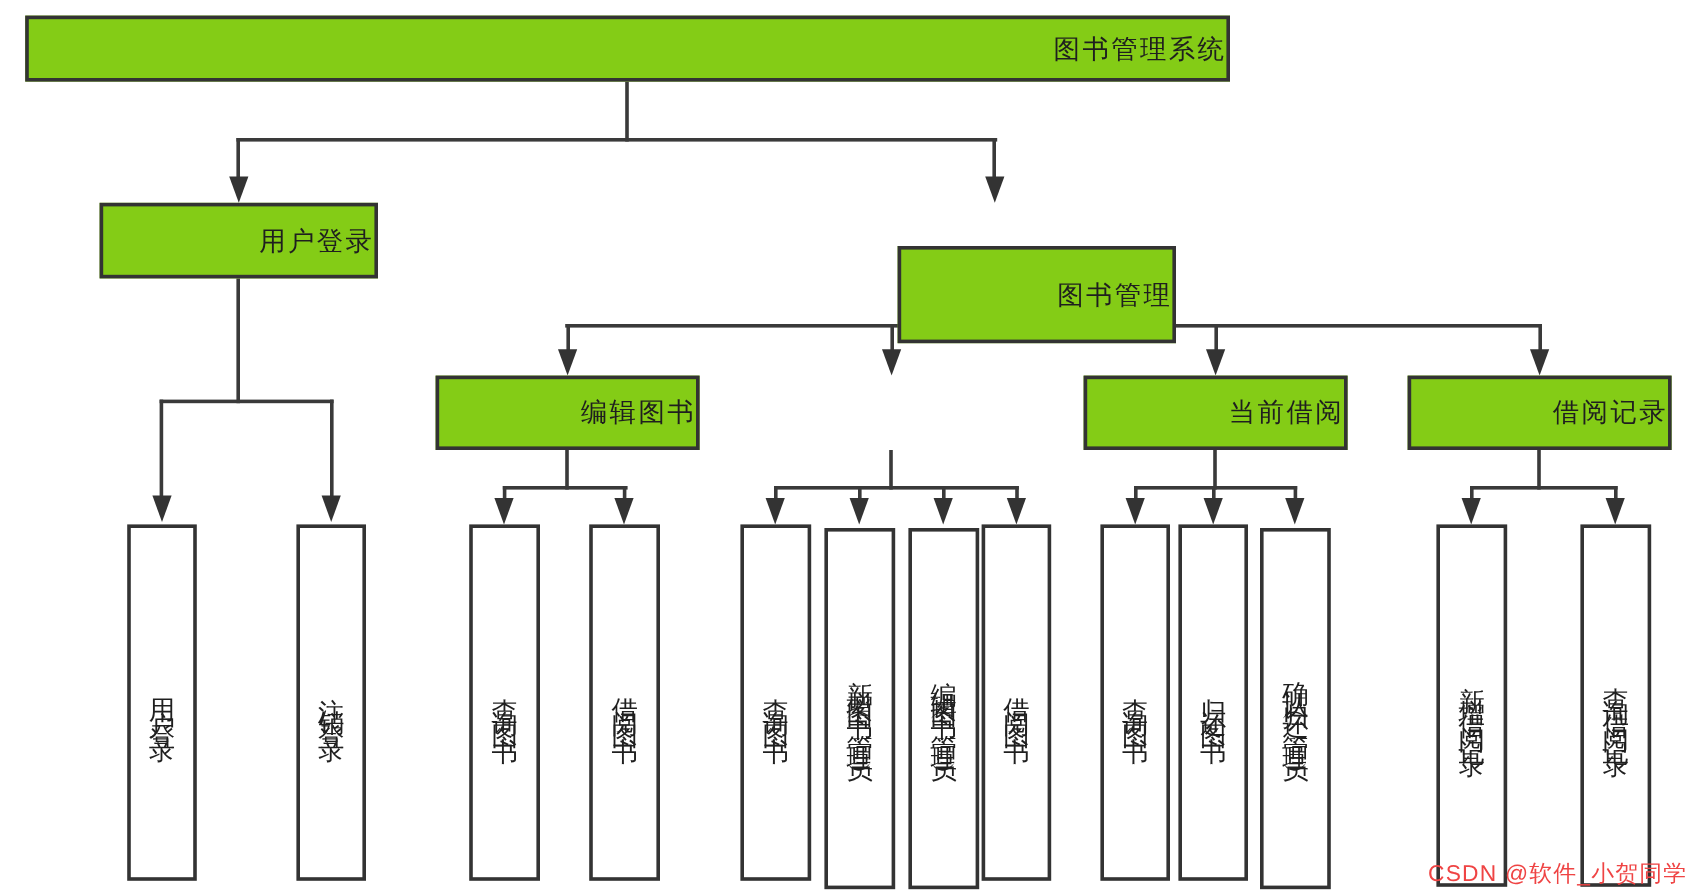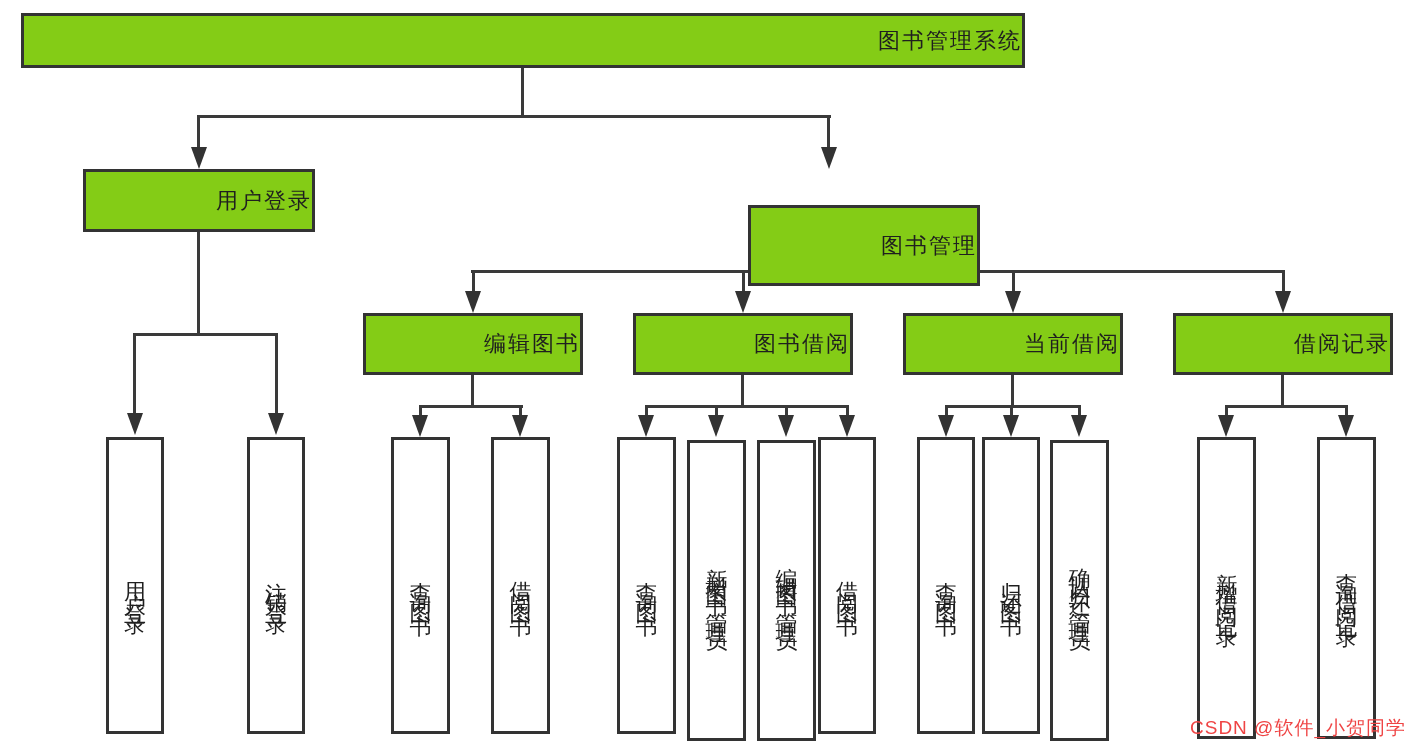--- a/index.html
+++ b/index.html
@@ -105,23 +105,20 @@
   <div class="vl" style="left:742px; top:270px; height:23px;"></div>
   <div class="arr" style="left:735px; top:291px;"></div>
   <div class="vl" style="left:1012px; top:270px; height:23px;"></div>
   <div class="arr" style="left:1005px; top:291px;"></div>
   <div class="vl" style="left:1282px; top:270px; height:23px;"></div>
   <div class="arr" style="left:1275px; top:291px;"></div>
 
   <div class="hbox" style="left:363px; top:313px; width:220px; height:62px;">
     <span>编辑图书</span>
   </div>
-  <div class="hbox" style="left:633px; top:313px; width:220px; height:62px;">
-    <span>图书借阅</span>
-  </div>
   <div class="hbox" style="left:903px; top:313px; width:220px; height:62px;">
     <span>当前借阅</span>
   </div>
   <div class="hbox" style="left:1173px; top:313px; width:220px; height:62px;">
     <span>借阅记录</span>
   </div>
 
   <div class="vl" style="left:471px; top:375px; height:33px;"></div>
   <div class="hl" style="left:419px; top:405px; width:104px;"></div>
   <div class="vl" style="left:419px; top:405px; height:14px;"></div>

